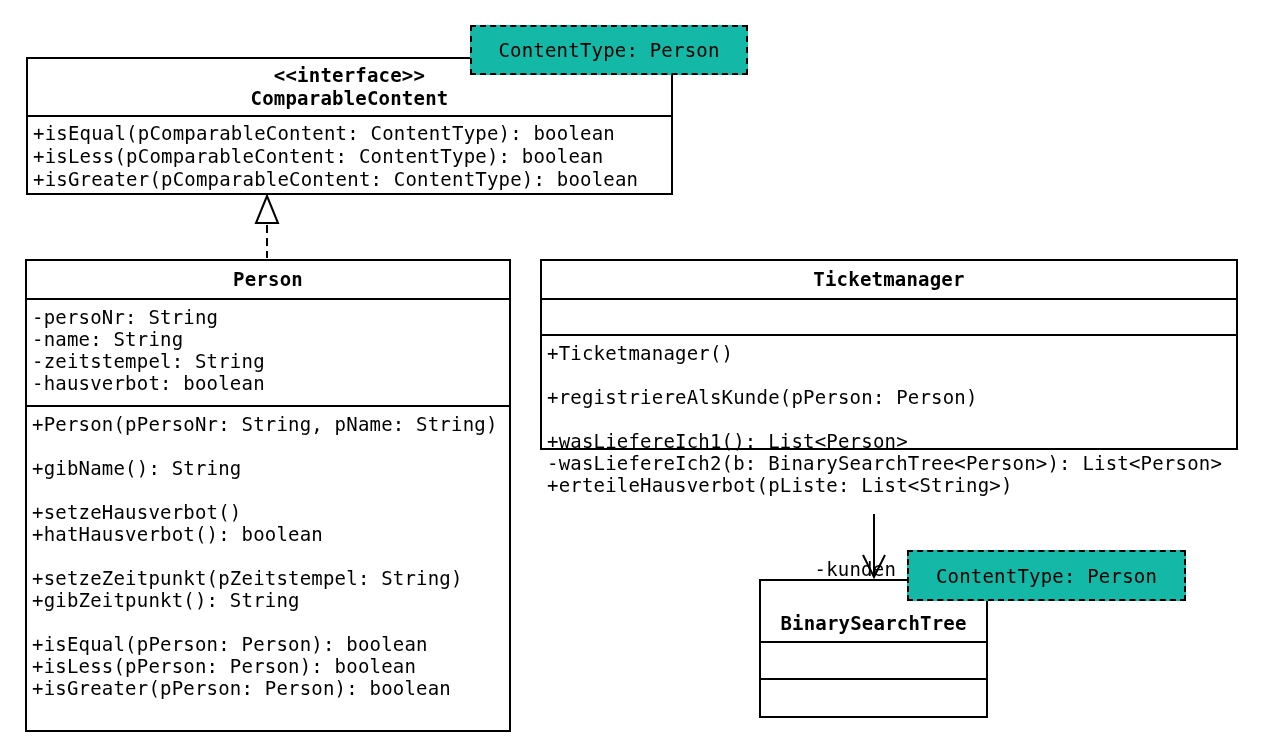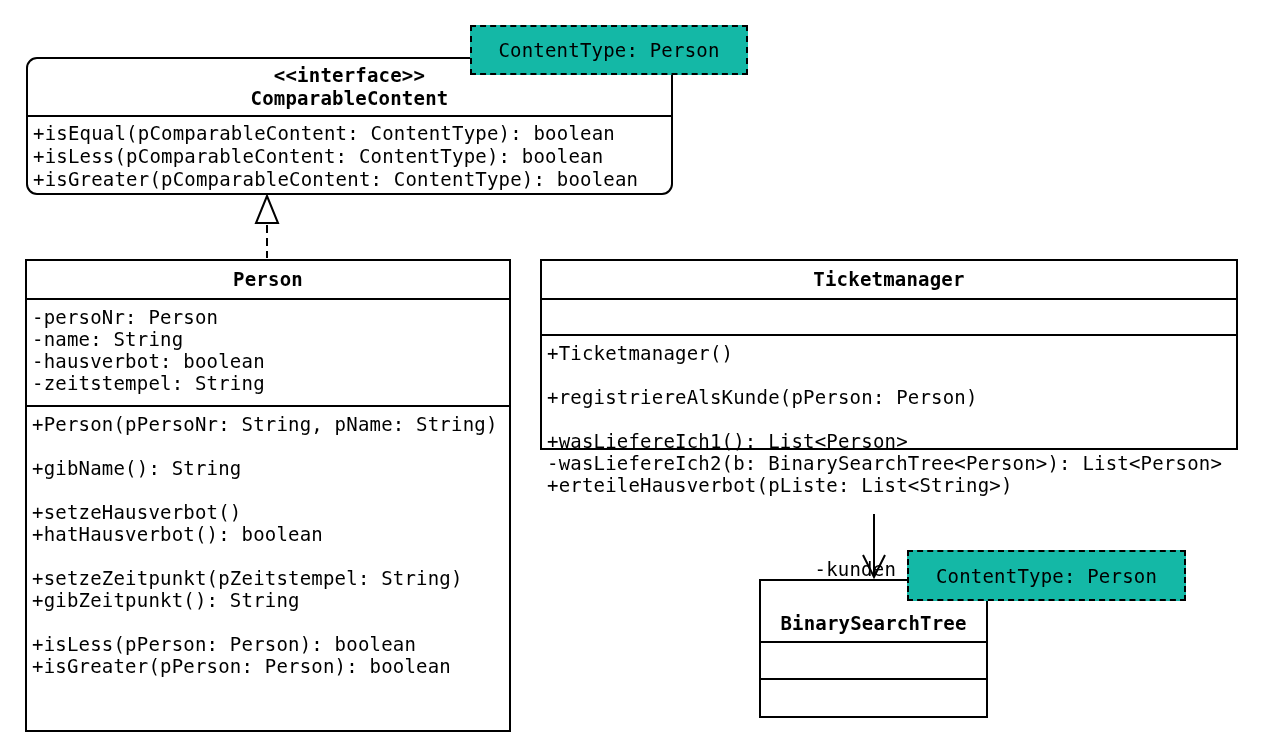--- a/index.html
+++ b/index.html
@@ -80,57 +80,58 @@
     text-align: right;
     white-space: pre;
     line-height: 22px;
   }
 </style>
 </head>
 <body>
 
 <div class="canvas">
 
-  <div class="uml-box" style="left:26px; top:57px; width:647px; height:138px;border-radius:11px;">
+  <div class="uml-box" style="left:26px; top:57px; width:647px; height:138px;">
     <div class="compartment title-compartment" style="height:56px;">
       <div>&lt;&lt;interface&gt;&gt;</div>
       <div>ComparableContent</div>
     </div>
     <div class="compartment member-lines iface-lines" style="height:78px;">
         <div class="code-line">+isEqual(pComparableContent: ContentType): boolean</div>
         <div class="code-line">+isLess(pComparableContent: ContentType): boolean</div>
         <div class="code-line">+isGreater(pComparableContent: ContentType): boolean</div>
       </div>
   </div>
 
   <div class="template-box" style="left:470px; top:25px; width:278px; height:50px;">
     <span>ContentType: Person</span>
   </div>
 
   <div class="uml-box" style="left:25px; top:259px; width:486px; height:473px;">
     <div class="compartment title-compartment" style="height:37px;">
       <div>Person</div>
     </div>
     <div class="compartment member-lines" style="height:107px;">
-        <div class="code-line">-persoNr: Person</div>
+        <div class="code-line">-persoNr: String</div>
         <div class="code-line">-name: String</div>
+        <div class="code-line">-zeitstempel: String</div>
         <div class="code-line">-hausverbot: boolean</div>
-        <div class="code-line">-zeitstempel: String</div>
       </div>
     <div class="compartment member-lines" style="height:325px;">
         <div class="code-line">+Person(pPersoNr: String, pName: String)</div>
         <div class="code-line">&nbsp;</div>
         <div class="code-line">+gibName(): String</div>
         <div class="code-line">&nbsp;</div>
         <div class="code-line">+setzeHausverbot()</div>
         <div class="code-line">+hatHausverbot(): boolean</div>
         <div class="code-line">&nbsp;</div>
         <div class="code-line">+setzeZeitpunkt(pZeitstempel: String)</div>
         <div class="code-line">+gibZeitpunkt(): String</div>
         <div class="code-line">&nbsp;</div>
+        <div class="code-line">+isEqual(pPerson: Person): boolean</div>
         <div class="code-line">+isLess(pPerson: Person): boolean</div>
         <div class="code-line">+isGreater(pPerson: Person): boolean</div>
       </div>
   </div>
 
   <div class="uml-box" style="left:540px; top:259px; width:698px; height:191px;">
     <div class="compartment title-compartment" style="height:37px;">
       <div>Ticketmanager</div>
     </div>
     <div class="compartment member-lines" style="height:36px;"></div>

